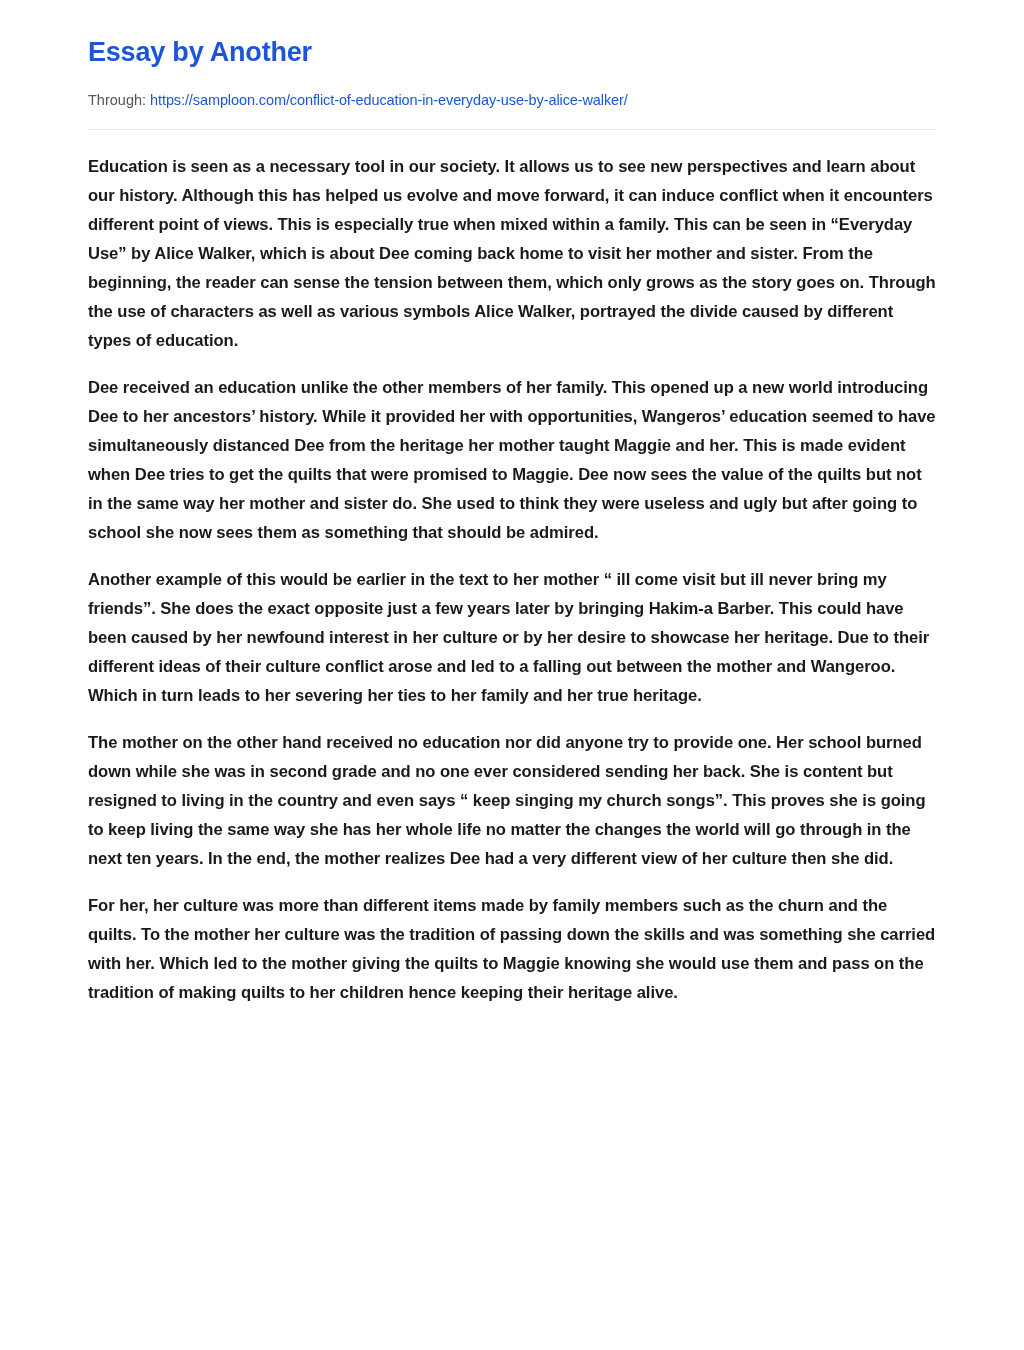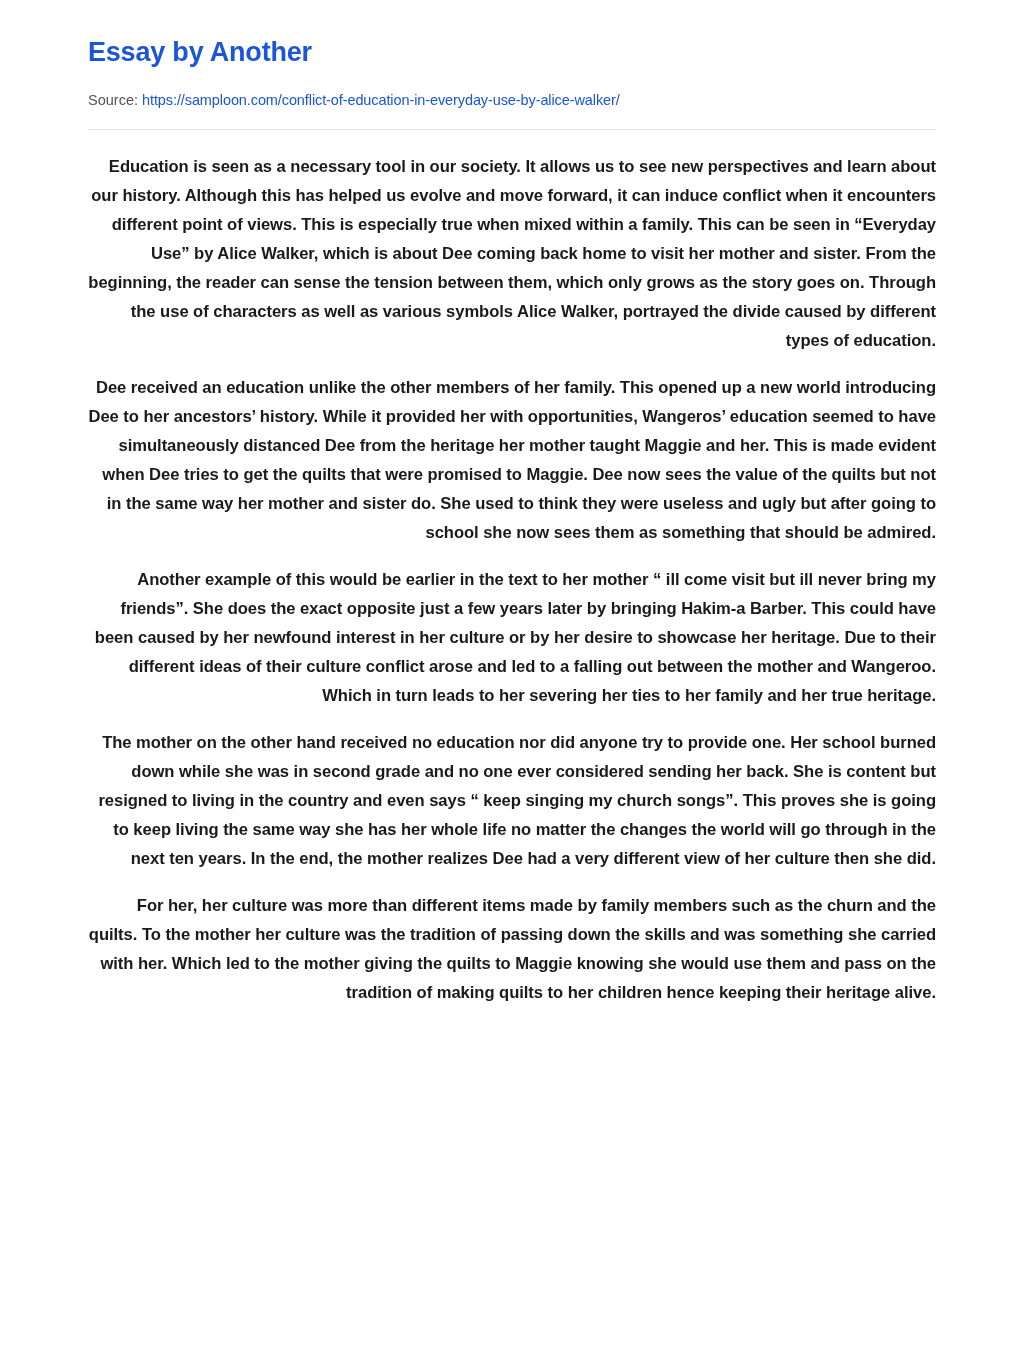--- a/index.html
+++ b/index.html
@@ -78,36 +78,36 @@
     max-width: 790px;
   }
 
   .article-body p {
     font-size: 16.6px;
     line-height: 29px;
     color: #1a1a1a;
     font-weight: 600;
     margin: 0 0 18px 0;
     letter-spacing: -0.05px;
-    text-align: right;
+    text-align: left;
   }
   .article-body p:last-child {
     margin-bottom: 0;
   }
 </style>
 </head>
 <body>
 
 <div class="page">
 
   <header class="site-header">
     <h1 class="brand">Essay by Another</h1>
 
     <div class="source-line">
-      <span class="source-label">Source:</span>
+      <span class="source-label">Through:</span>
       <span class="source-url">https://samploon.com/conflict-of-education-in-everyday-use-by-alice-walker/</span>
     </div>
 
     <div class="header-divider"></div>
   </header>
 
   <article class="article">
 
     <div class="article-body">
       <p>Education is seen as a necessary tool in our society. It allows us to see new perspectives and learn about our history. Although this has helped us evolve and move forward, it can induce conflict when it encounters different point of views. This is especially true when mixed within a family. This can be seen in “Everyday Use” by Alice Walker, which is about Dee coming back home to visit her mother and sister. From the beginning, the reader can sense the tension between them, which only grows as the story goes on. Through the use of characters as well as various symbols Alice Walker, portrayed the divide caused by different types of education.</p>

